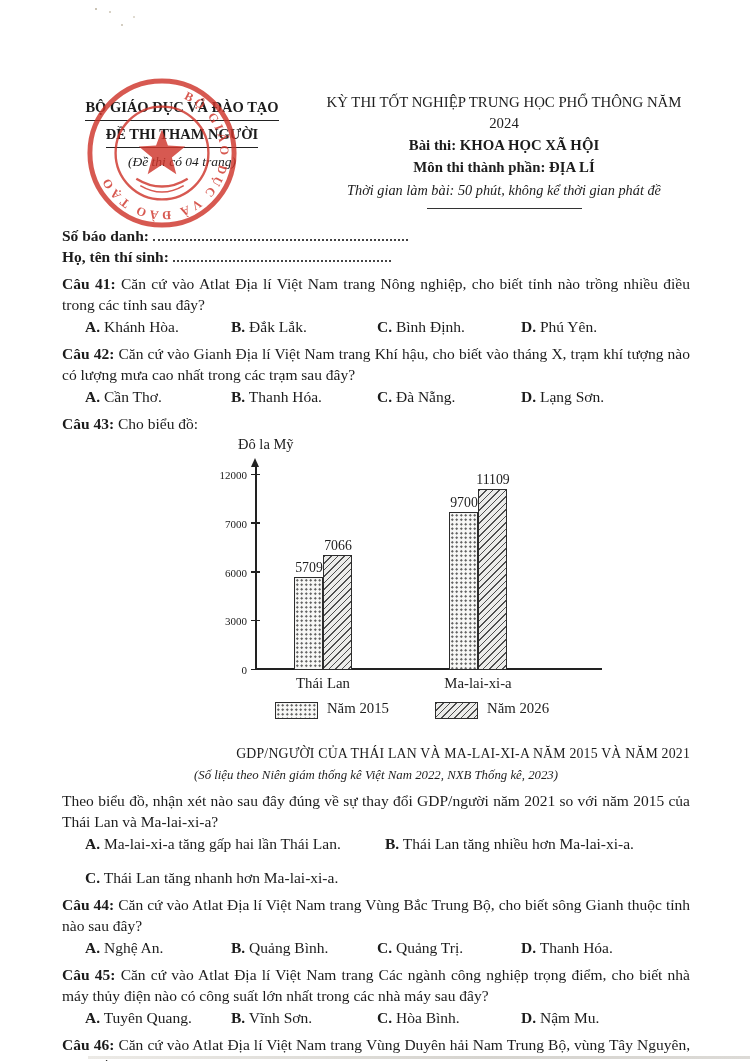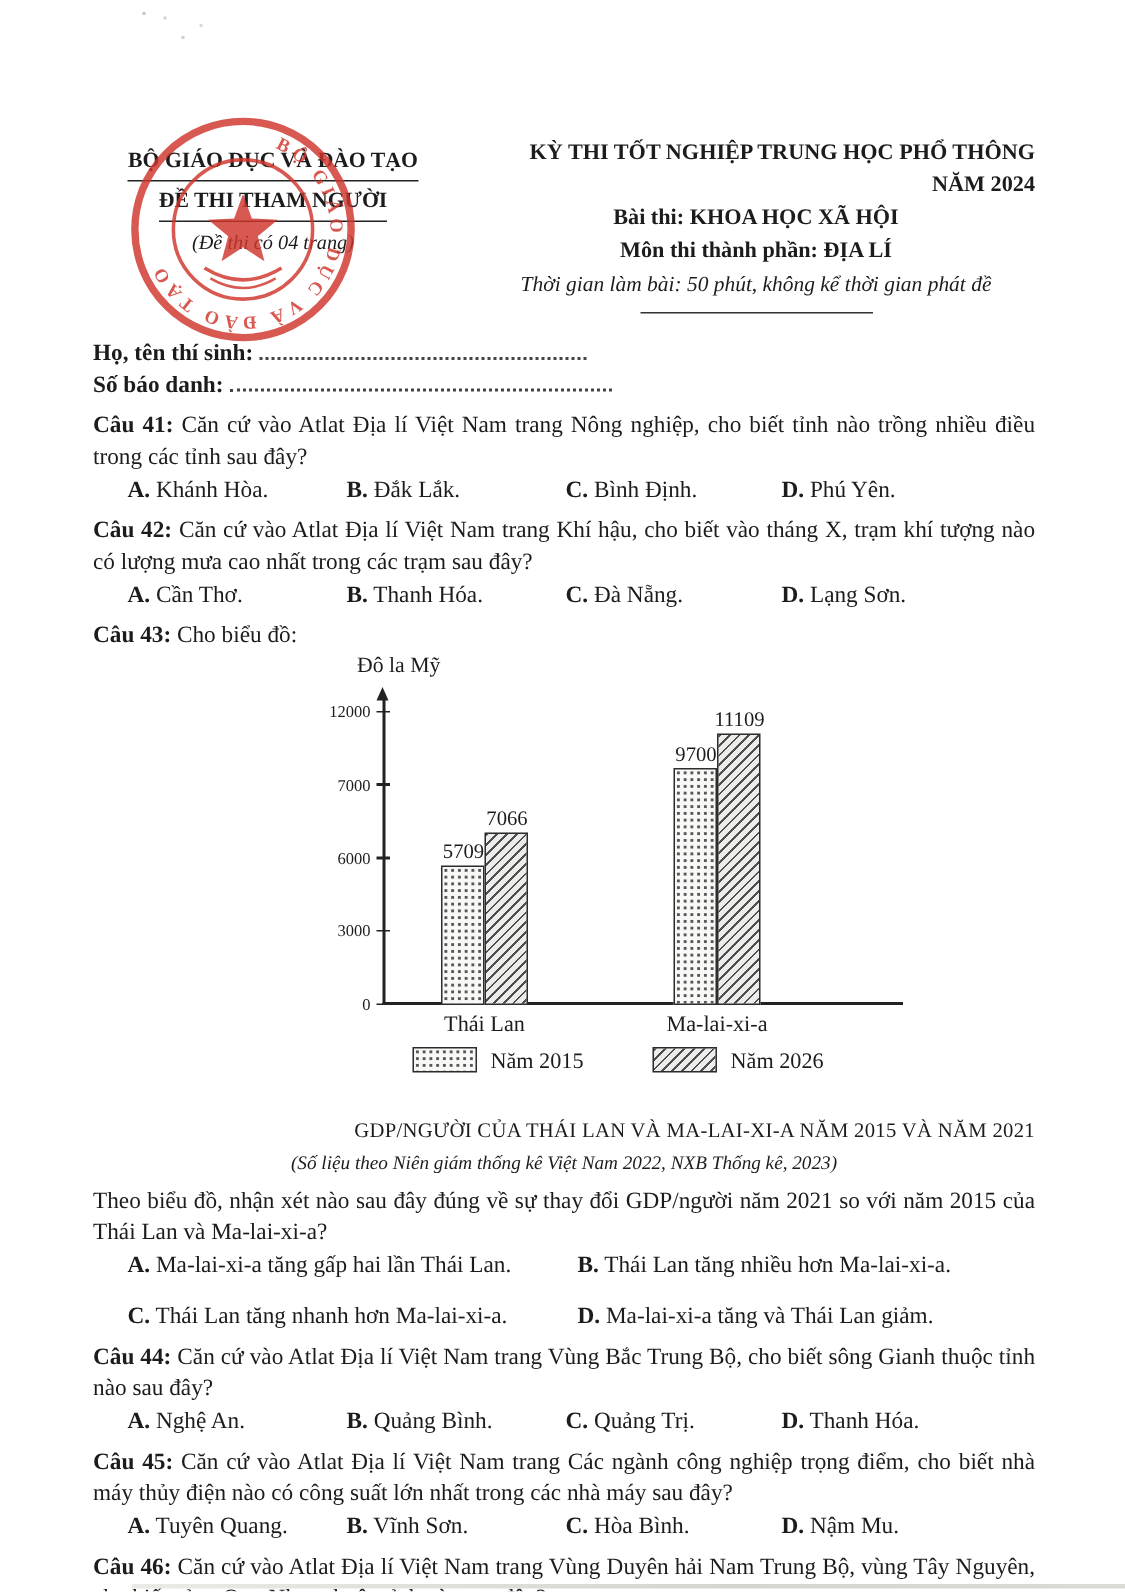--- a/index.html
+++ b/index.html
@@ -11,21 +11,21 @@
   }
   .content{padding:92px 60px 0 62px;}
 
   
   .hdr{display:flex; justify-content:space-between; align-items:flex-start;}
   .hdr-left{width:240px; text-align:center; padding-top:4px;}
   .hdr-left .org{font-weight:bold; font-size:14.5px; display:inline-block; border-bottom:1px solid #222; padding-bottom:2px;}
   .hdr-left .doctype{font-weight:bold; font-size:14.5px; display:inline-block; border-bottom:1px solid #222; padding-bottom:2px; margin-top:3px;}
   .hdr-left .pagesnote{font-style:italic; font-size:13.5px; margin-top:3px;}
   .hdr-right{width:372px; text-align:center;}
-  .hdr-right .l1{font-weight:bold; font-size:14.8px;text-align:right;}
+  .hdr-right .l1{font-weight:normal; font-size:14.8px;}
   .hdr-right .l2,.hdr-right .l3{font-weight:bold; font-size:14.8px; margin-top:1px;}
   .hdr-right .l4{font-style:italic; font-size:14.3px; margin-top:2px;}
   .hdr-rule{width:155px; border-top:1.5px solid #333; margin:7px auto 0 auto;}
 
   .stamp{position:absolute; left:83px; top:74px; width:158px; height:158px; opacity:.82; z-index:3; pointer-events:none;}
 
   .specks{position:absolute; left:95px; top:8px; width:2px; height:2px; background:#cbc4b6;
           box-shadow:26px 16px 0 #d4cec2, 14px 3px 0 #d8d2c6, 38px 8px 0 #e0dbd1;}
 
   
@@ -53,21 +53,21 @@
   .ticklabel{position:absolute; left:0; width:45px; text-align:right; font-size:11px; line-height:14px;}
   .bar{position:absolute; box-sizing:border-box; border:1.3px solid #2c2c2c;}
   .pat-dots{background-color:#f8f8f6;
             background-image:radial-gradient(#555 0.9px, transparent 1.05px);
             background-size:4.5px 4.5px;}
   .pat-hatch{background-color:#ececea;
              background-image:repeating-linear-gradient(135deg,#4e4e4e 0px,#4e4e4e 1.3px,transparent 1.3px,transparent 4.6px);}
   .barvalue{position:absolute; width:56px; text-align:center; font-size:13.8px; line-height:15px;}
   .catlabel{position:absolute; bottom:0; width:120px; text-align:center; font-size:14.8px;}
   .legend{display:flex; justify-content:center; gap:46px; margin-top:4px; width:420px;}
-  .legitem{display:flex; align-items:flex-start; gap:9px; font-size:14.8px;}
+  .legitem{display:flex; align-items:flex-end; gap:9px; font-size:14.8px;}
   .legswatch{width:43px; height:17px; box-sizing:border-box; border:1.3px solid #2c2c2c;}
   .ctitle{text-align:right; font-size:13.8px; margin-top:24px; letter-spacing:.2px;}
   .csource{text-align:center; font-size:12.8px; font-style:italic; margin-top:1px;}
   .q43stem{margin-top:4px;}
   .scan-edge{position:absolute; left:88px; right:0; bottom:2px; height:3px;
              background:linear-gradient(90deg,#eceae6,#d6d4cf 60%,#dcdad6);}
 </style>
 </head>
 <body>
 
@@ -97,38 +97,38 @@
       <div class="hdr-right">
         <div class="l1">KỲ THI TỐT NGHIỆP TRUNG HỌC PHỔ THÔNG NĂM 2024</div>
         <div class="l2">Bài thi: KHOA HỌC XÃ HỘI</div>
         <div class="l3">Môn thi thành phần: ĐỊA LÍ</div>
         <div class="l4">Thời gian làm bài: 50 phút, không kể thời gian phát đề</div>
         <div class="hdr-rule"></div>
       </div>
     </div>
 
     <div class="info">
+      <div class="row"><span>Số báo danh:</span>
+        <span class="leader" style="width:255px"></span></div>
       <div class="row"><span>Họ, tên thí sinh:</span>
         <span class="leader" style="width:218px"></span></div>
-      <div class="row"><span>Số báo danh:</span>
-        <span class="leader" style="width:255px"></span></div>
     </div>
 
     <div class="q">
       <p class="stem"><span class="qnum">Câu 41:</span> <span>Căn cứ vào Atlat Địa lí Việt Nam trang Nông nghiệp, cho biết tỉnh nào trồng nhiều điều trong các tỉnh sau đây?</span></p>
       <div class="opts4">
         <span><span class="optletter">A.</span> <span>Khánh Hòa.</span></span>
         <span><span class="optletter">B.</span> <span>Đắk Lắk.</span></span>
         <span><span class="optletter">C.</span> <span>Bình Định.</span></span>
         <span><span class="optletter">D.</span> <span>Phú Yên.</span></span>
       </div>
     </div>
 
     <div class="q">
-      <p class="stem"><span class="qnum">Câu 42:</span> <span>Căn cứ vào Atlat Địa lí Việt Nam trang Khí hậu, cho biết vào tháng X, trạm khí tượng nào có lượng mưa cao nhất trong các trạm sau đây?</span></p>
+      <p class="stem"><span class="qnum">Câu 42:</span> <span>Căn cứ vào Gianh Địa lí Việt Nam trang Khí hậu, cho biết vào tháng X, trạm khí tượng nào có lượng mưa cao nhất trong các trạm sau đây?</span></p>
       <div class="opts4">
         <span><span class="optletter">A.</span> <span>Cần Thơ.</span></span>
         <span><span class="optletter">B.</span> <span>Thanh Hóa.</span></span>
         <span><span class="optletter">C.</span> <span>Đà Nẵng.</span></span>
         <span><span class="optletter">D.</span> <span>Lạng Sơn.</span></span>
       </div>
     </div>
 
     <div class="q">
       <p class="stem"><span class="qnum">Câu 43:</span> <span>Cho biểu đồ:</span></p>
@@ -173,21 +173,20 @@
           </div>
       </div>
       <div class="ctitle">GDP/NGƯỜI CỦA THÁI LAN VÀ MA-LAI-XI-A NĂM 2015 VÀ NĂM 2021</div>
       <div class="csource">(Số liệu theo Niên giám thống kê Việt Nam 2022, NXB Thống kê, 2023)</div>
 
       <p class="stem q43stem">Theo biểu đồ, nhận xét nào sau đây đúng về sự thay đổi GDP/người năm 2021 so với năm 2015 của Thái Lan và Ma-lai-xi-a?</p>
       <div class="opts2">
         <span><span class="optletter">A.</span> <span>Ma-lai-xi-a tăng gấp hai lần Thái Lan.</span></span>
         <span><span class="optletter">B.</span> <span>Thái Lan tăng nhiều hơn Ma-lai-xi-a.</span></span>
         <span><span class="optletter">C.</span> <span>Thái Lan tăng nhanh hơn Ma-lai-xi-a.</span></span>
-        <span><span class="optletter">D.</span> <span>Ma-lai-xi-a tăng và Thái Lan giảm.</span></span>
       </div>
     </div>
 
     <div class="q">
       <p class="stem"><span class="qnum">Câu 44:</span> <span>Căn cứ vào Atlat Địa lí Việt Nam trang Vùng Bắc Trung Bộ, cho biết sông Gianh thuộc tỉnh nào sau đây?</span></p>
       <div class="opts4">
         <span><span class="optletter">A.</span> <span>Nghệ An.</span></span>
         <span><span class="optletter">B.</span> <span>Quảng Bình.</span></span>
         <span><span class="optletter">C.</span> <span>Quảng Trị.</span></span>
         <span><span class="optletter">D.</span> <span>Thanh Hóa.</span></span>

